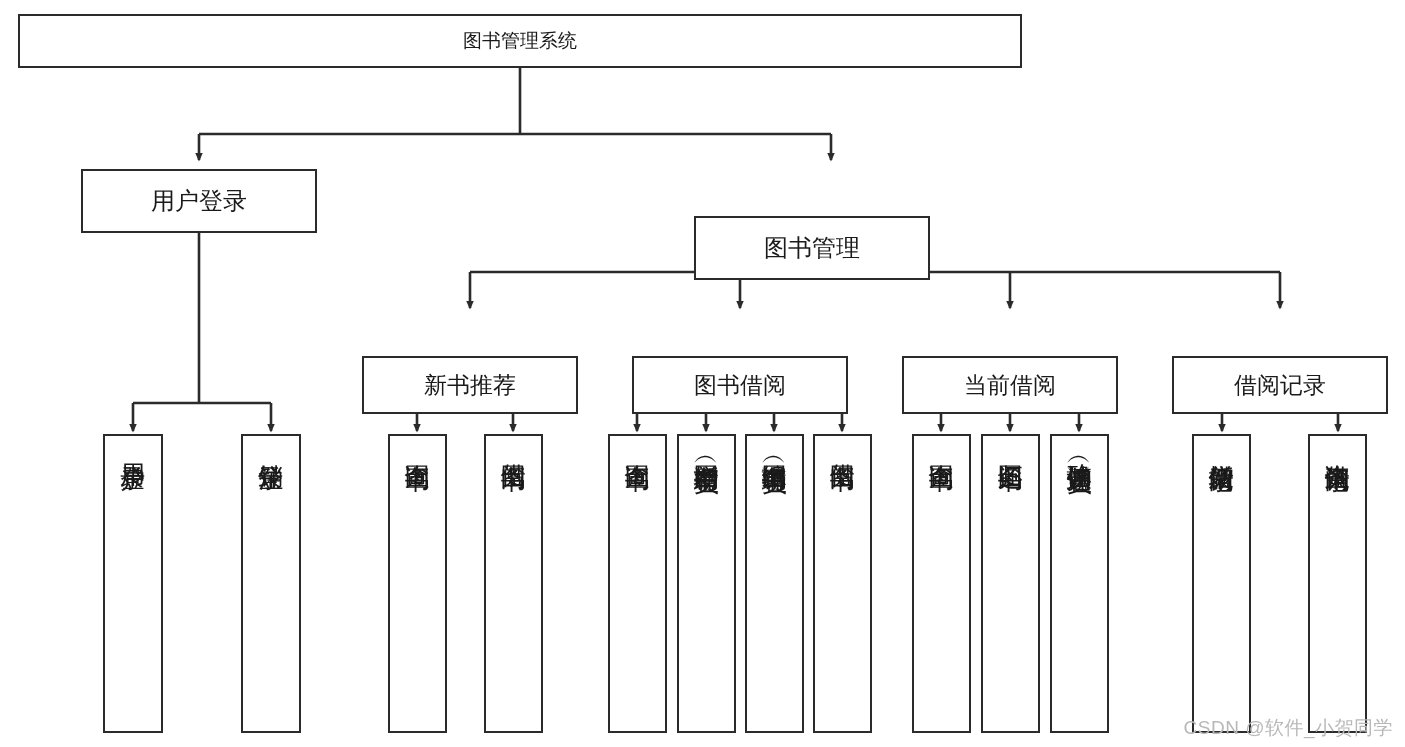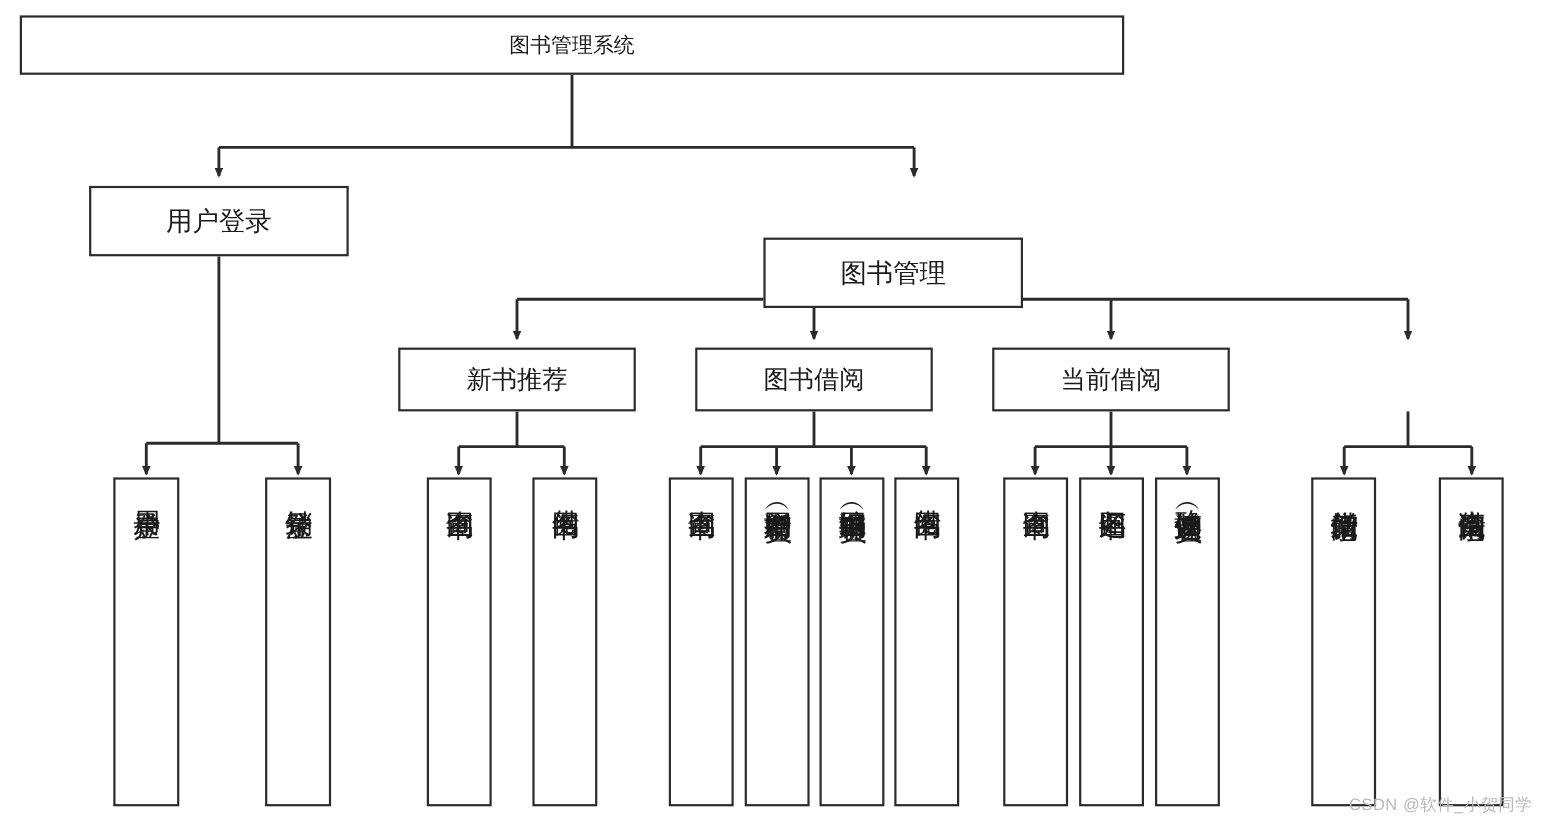--- a/index.html
+++ b/index.html
@@ -36,41 +36,42 @@
     color: #1a1a1a;
   }
   .node.root {
     font-size: 19px;
   }
   .node.level2 {
     font-size: 24px;
   }
   .node.level3 {
     font-size: 23px;
+    margin-top: 40px;
   }
   .node.leaf {
     align-items: flex-start;
     padding-top: 8px;
   }
   .leaf-text {
     writing-mode: vertical-rl;
     text-orientation: upright;
     font-size: 25px;
     line-height: 1.06;
     letter-spacing: 1px;
     white-space: nowrap;
   }
   .node-label {
     white-space: nowrap;
   }
   #watermark {
     position: absolute;
     right: 12px;
     bottom: 6px;
-    font-size: 15px;
+    font-size: 19px;
     color: #b8b8b8;
     letter-spacing: 0.5px;
     white-space: nowrap;
   }
 </style>
 </head>
 <body>
 
 <div id="diagram-root">
 
@@ -137,20 +138,23 @@
 
   <div class="node level3" style="left:362px; top:316px; width:216px; height:58px;">
     <span class="node-label">新书推荐</span>
   </div>
   <div class="node level3" style="left:632px; top:316px; width:216px; height:58px;text-align:center;">
     <span class="node-label">图书借阅</span>
   </div>
   <div class="node level3" style="left:902px; top:316px; width:216px; height:58px;font-family:Liberation Serif, serif;">
     <span class="node-label">当前借阅</span>
   </div>
+  <div class="node level3" style="left:1172px; top:316px; width:216px; height:58px;">
+    <span class="node-label">借阅记录</span>
+  </div>
 
   <div class="node leaf" style="left:103px; top:434px; width:60px; height:299px;">
     <span class="leaf-text">用户登录</span>
   </div>
   <div class="node leaf" style="left:241px; top:434px; width:60px; height:299px;">
     <span class="leaf-text">注销登录</span>
   </div>
 
   <div class="node leaf" style="left:388px; top:434px; width:59px; height:299px;">
     <span class="leaf-text">查询图书</span>

